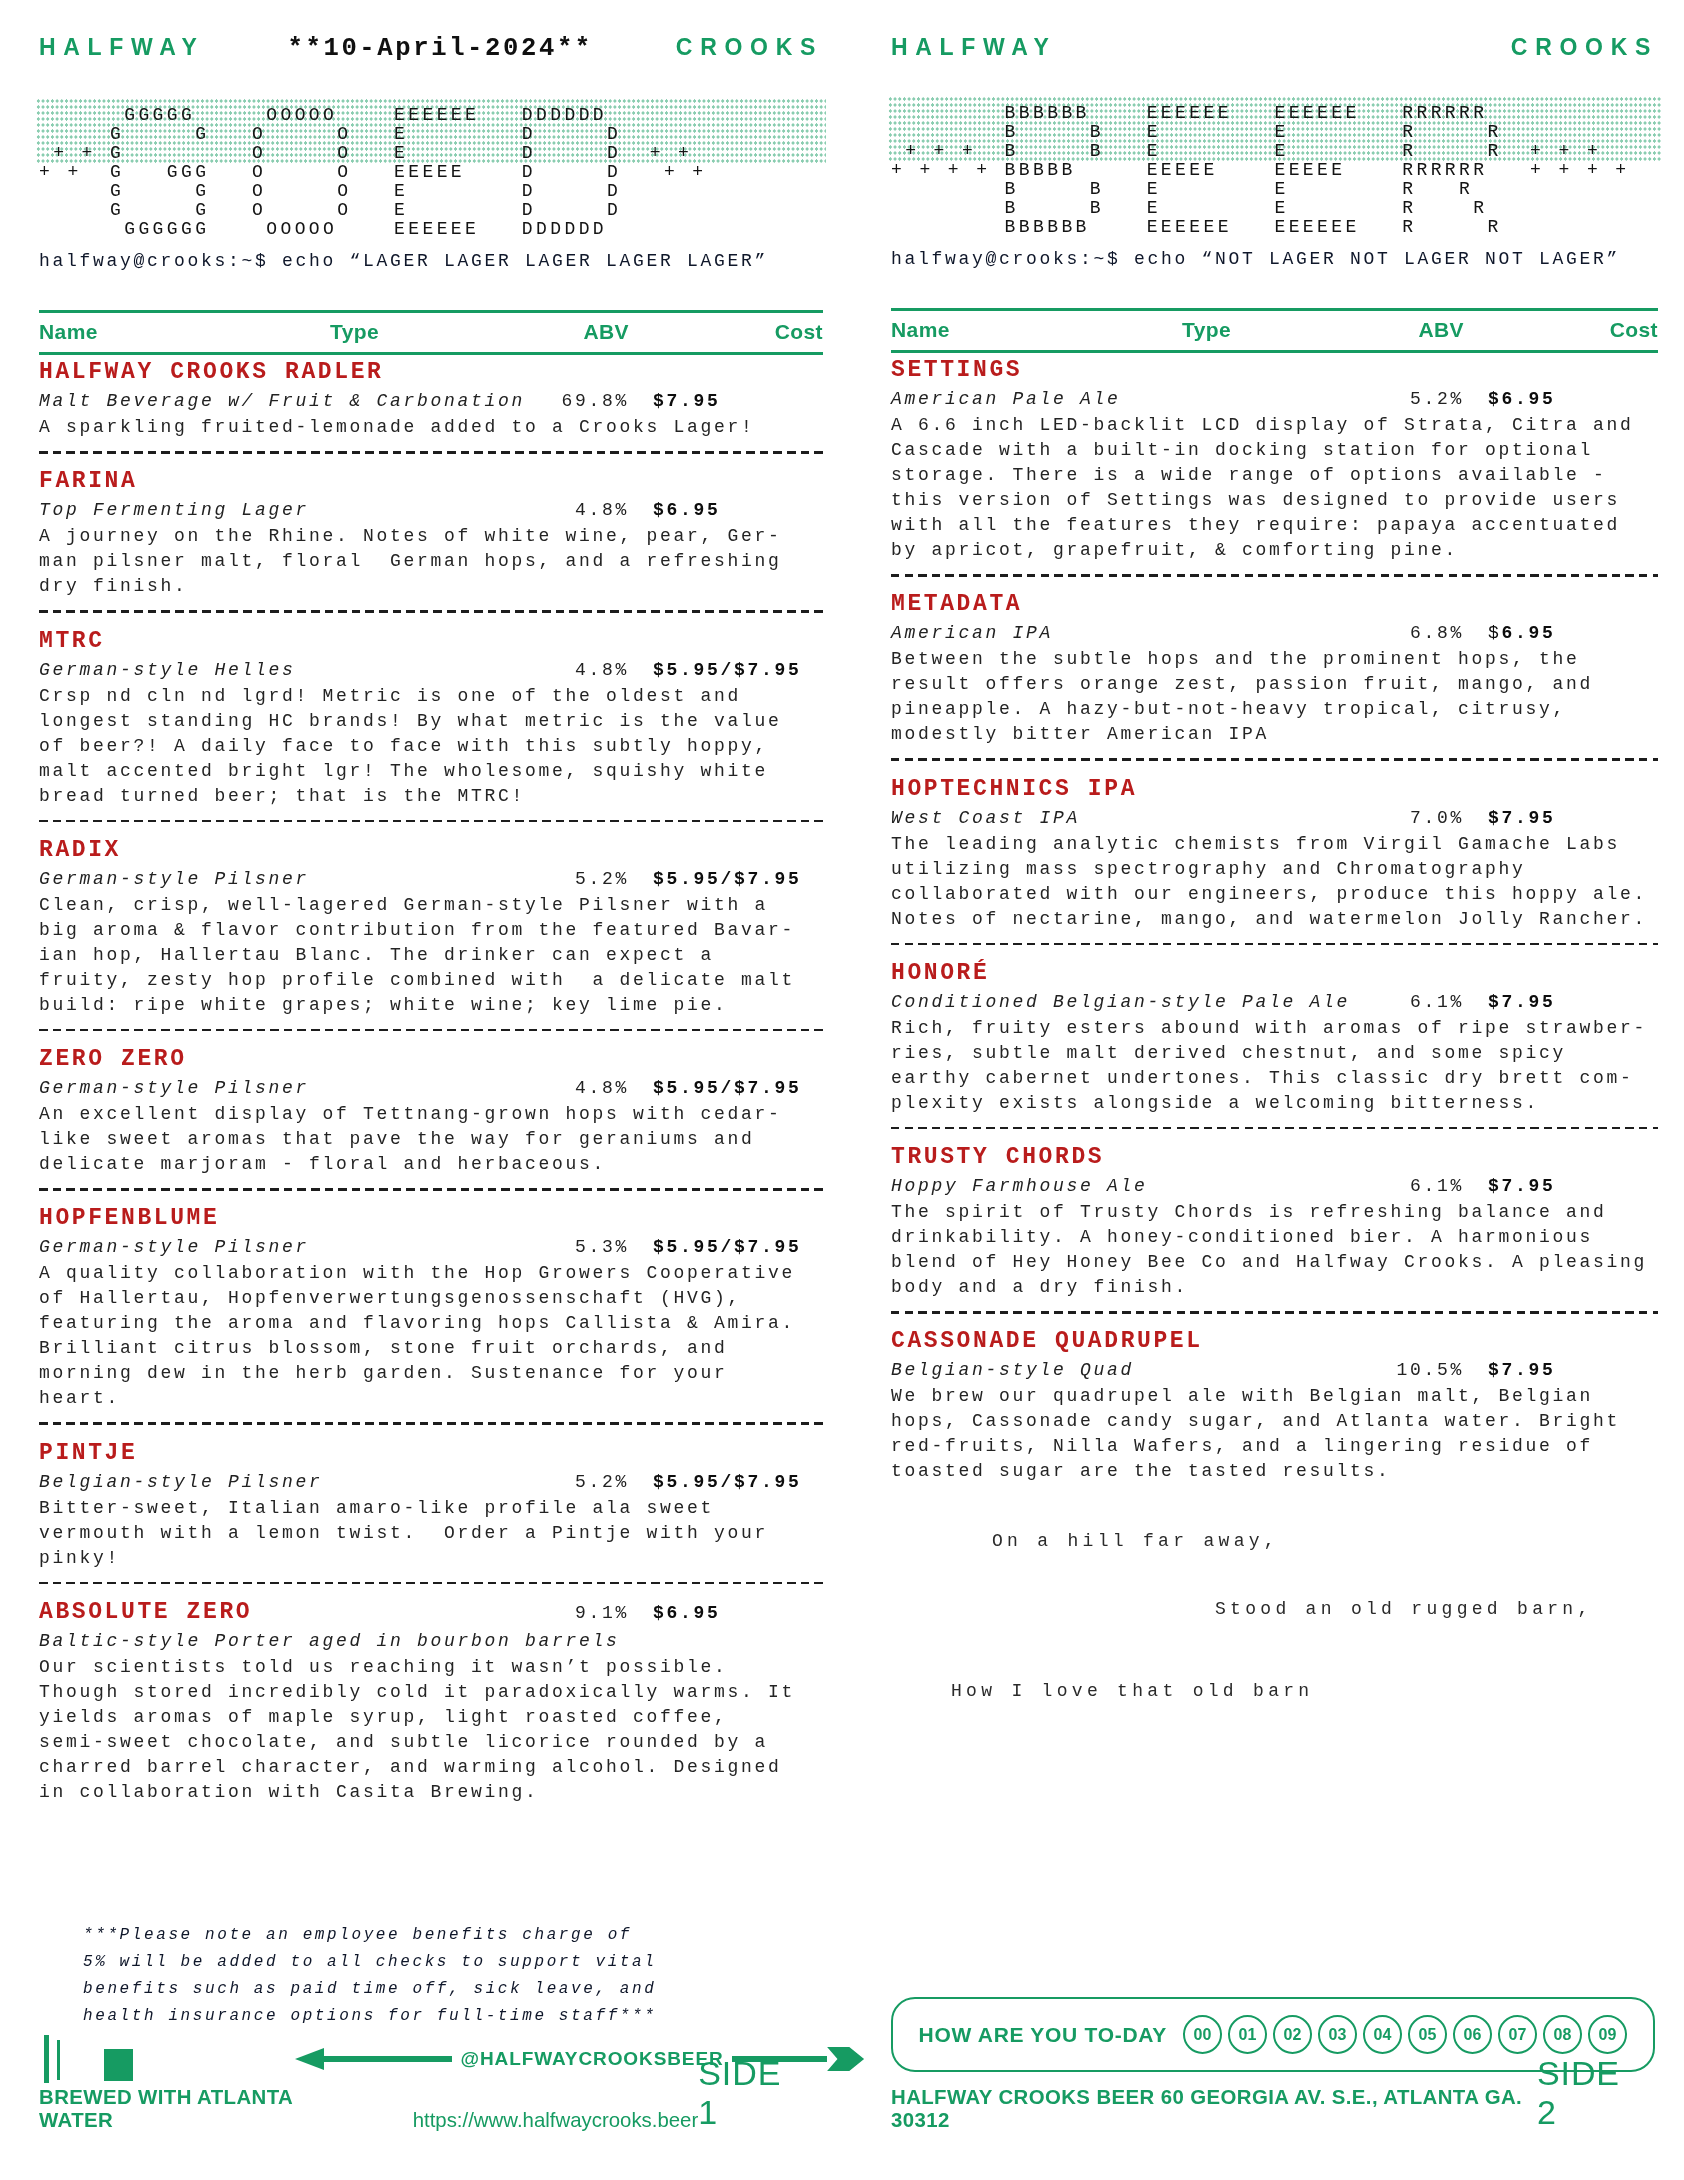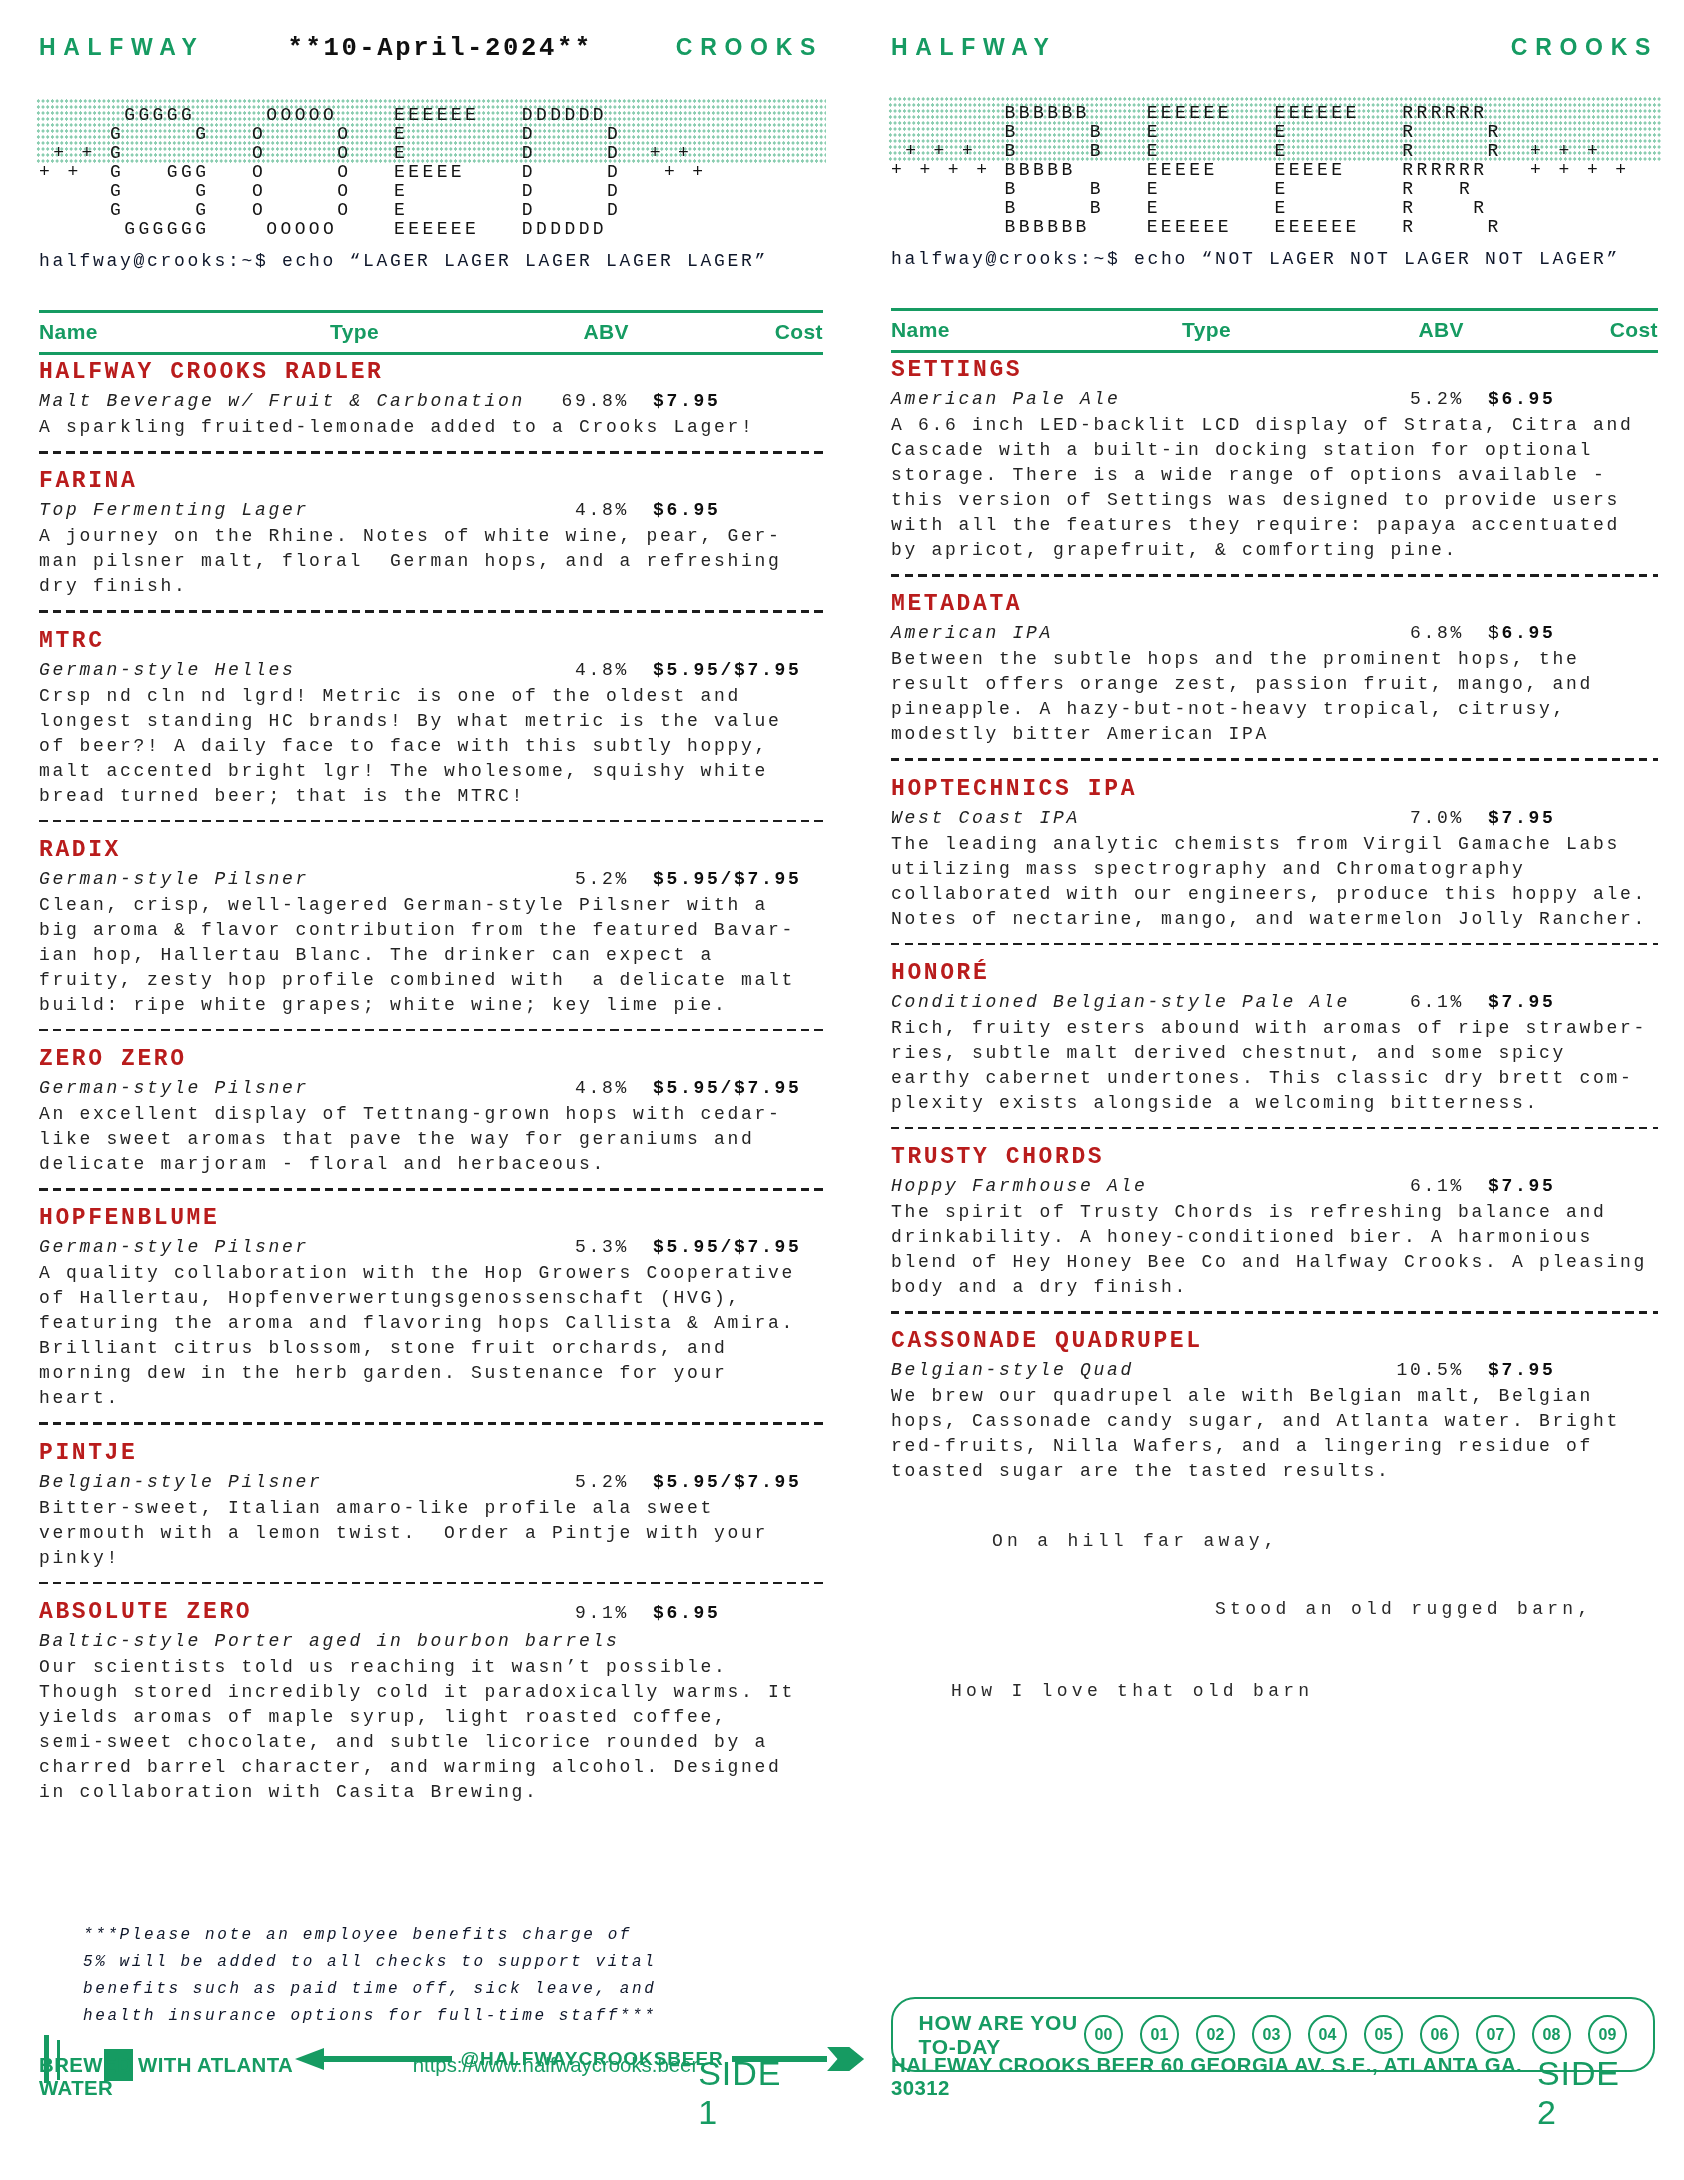--- a/index.html
+++ b/index.html
@@ -52,27 +52,27 @@
   .poem-line{font-size:18px;letter-spacing:4.3px;color:#2a2a2a;white-space:pre;}
   .poem-1{margin-top:47px;padding-left:101px;}
   .poem-2{margin-top:48px;padding-left:324px;}
   .poem-3{margin-top:62px;padding-left:60px;}
 
   
   .survey{position:absolute;left:0;right:3.4px;bottom:109px;height:75px;border:2.6px solid var(--green);
           border-radius:24px;display:flex;align-items:center;padding:0 25.6px;box-sizing:border-box;}
   .survey-q{font-family:"Liberation Sans",sans-serif;font-weight:bold;font-size:21px;
             letter-spacing:0.7px;color:var(--green);}
-  .survey-opts{margin-left:auto;display:flex;gap:17px;}
+  .survey-opts{margin-left:auto;display:flex;gap:6px;}
   .circle{width:39px;height:39px;border:2.6px solid var(--green);border-radius:50%;box-sizing:border-box;
           display:flex;align-items:center;justify-content:center;
           font-family:"Liberation Sans",sans-serif;font-weight:bold;font-size:16px;color:var(--green);}
 
   
-  .bottom-row{position:absolute;left:0;right:16px;bottom:49px;display:flex;align-items:flex-start;}
+  .bottom-row{position:absolute;left:0;right:16px;bottom:49px;display:flex;align-items:flex-end;}
   .green-bold{font-family:"Liberation Sans",sans-serif;font-weight:bold;font-size:20.4px;
               letter-spacing:0.4px;color:var(--green);}
   .url{font-family:"Liberation Sans",sans-serif;font-size:20.4px;color:var(--green);margin-left:53px;}
   .side-label{margin-left:auto;font-family:"Liberation Sans",sans-serif;font-size:34px;
               letter-spacing:0.9px;color:var(--green);}
 
   
   .benefits{position:absolute;left:44px;bottom:151px;font-style:italic;font-size:16px;
             line-height:27px;letter-spacing:2.6px;color:#0f172a;white-space:pre-wrap;}
   .footer-arrow{position:absolute;left:0;right:8px;bottom:95px;height:51px;}

